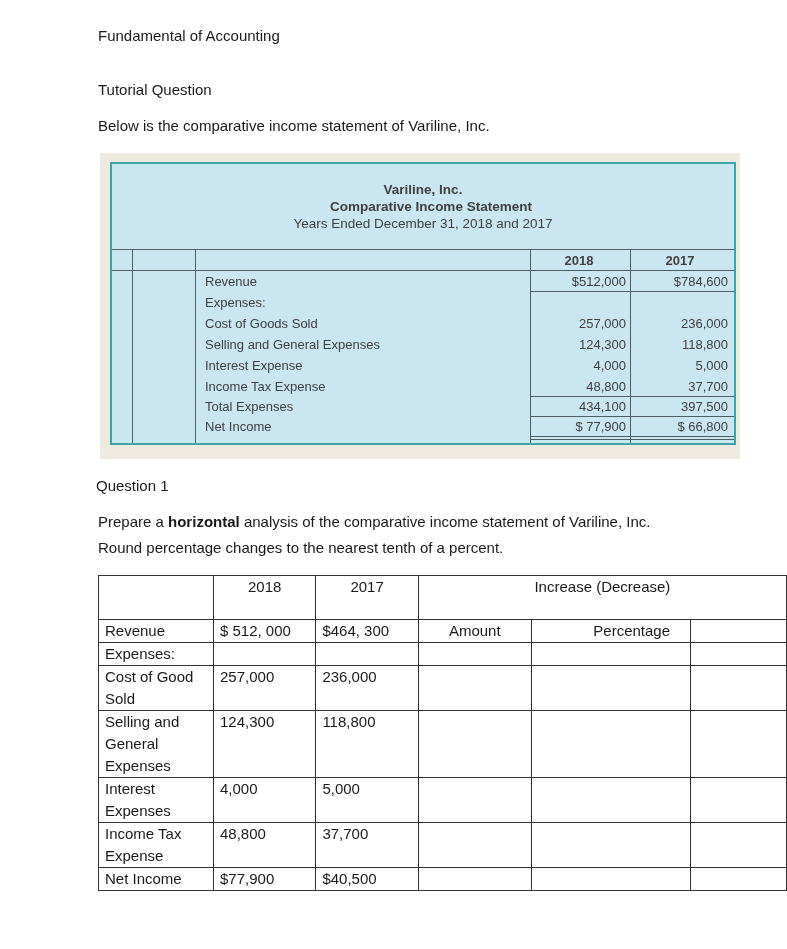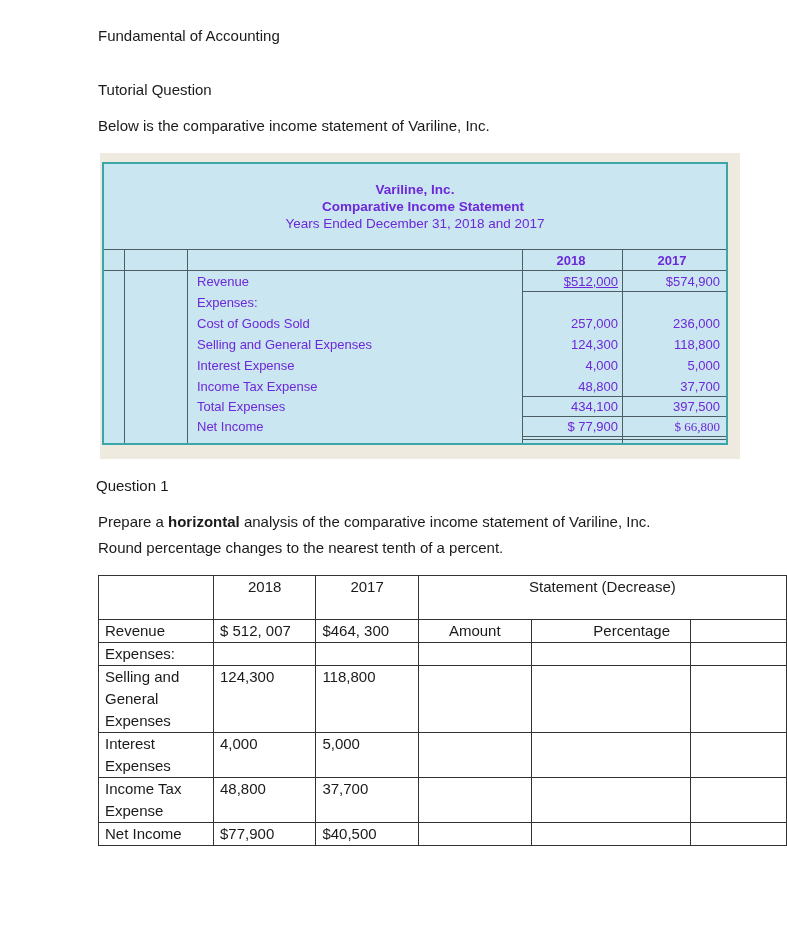--- a/index.html
+++ b/index.html
@@ -10,23 +10,23 @@
   #tut { left: 98px; top: 81px; }
   #intro { left: 98px; top: 117px; }
   #q1 { left: 96px; top: 477px; }
   #qtext1 { left: 98px; top: 513px; }
   #qtext2 { left: 98px; top: 539px; }
   b { font-weight: bold; margin-top: 24px; }
 
   
   #fig { position: absolute; left: 100px; top: 153px; width: 640px; height: 306px;
          background: #efeae0; }
-  #stmt { position: absolute; left: 2px; top: 9px; width: 626px; height: 283px;
+  #stmt { position: absolute; left: 10px; top: 9px; width: 626px; height: 283px;
           background: #c9e6f1; border: 2px solid #3aa6a8; box-sizing: border-box;
-          font-family: "Liberation Sans", sans-serif; color: #6d28d9; font-size: 13px; }
+          font-family: "Liberation Sans", sans-serif; color: #404040; font-size: 13px; }
   .sh { position: absolute; left: 0; width: 100%; text-align: center; font-size: 13.5px; }
   #co { top: 18px; font-weight: bold; }
   #st { top: 35px; font-weight: bold; margin-left: 8px; }
   #yr { top: 52px; }
   .vl { position: absolute; width: 1px; background: #4b5e63; }
   .hl { position: absolute; height: 1px; background: #4b5e63; }
   .lbl { position: absolute; left: 93px; font-size: 13px; }
   .num { position: absolute; text-align: right; font-size: 13px; }
   .c18 { left: 420px; width: 94px; }
   .c17 { left: 520px; width: 96px; }
@@ -66,22 +66,22 @@
     <div class="hl" style="left:418px;right:0;top:275px;"></div>
     <div class="vl" style="left:20px;top:85px;bottom:0;"></div>
     <div class="vl" style="left:83px;top:85px;bottom:0;"></div>
     <div class="vl" style="left:418px;top:85px;bottom:0;"></div>
     <div class="vl" style="left:518px;top:85px;bottom:0;"></div>
 
     <div class="num c18 hd" style="top:89px;">2018</div>
     <div class="num c17 hd" style="top:89px;">2017</div>
 
     <div class="lbl" style="top:110px;">Revenue</div>
-    <div class="num c18" style="top:110px;text-decoration:underline;">$512,000</div>
-    <div class="num c17" style="top:110px;">$574,900</div>
+    <div class="num c18" style="top:110px;">$512,000</div>
+    <div class="num c17" style="top:110px;">$784,600</div>
 
     <div class="lbl" style="top:131px;">Expenses:</div>
 
     <div class="lbl" style="top:152px;">Cost of Goods Sold</div>
     <div class="num c18" style="top:152px;">257,000</div>
     <div class="num c17" style="top:152px;">236,000</div>
 
     <div class="lbl" style="top:173px;">Selling and General Expenses</div>
     <div class="num c18" style="top:173px;">124,300</div>
     <div class="num c17" style="top:173px;">118,800</div>
@@ -93,48 +93,56 @@
     <div class="lbl" style="top:215px;">Income Tax Expense</div>
     <div class="num c18" style="top:215px;">48,800</div>
     <div class="num c17" style="top:215px;">37,700</div>
 
     <div class="lbl" style="top:235px;">Total Expenses</div>
     <div class="num c18" style="top:235px;">434,100</div>
     <div class="num c17" style="top:235px;">397,500</div>
 
     <div class="lbl" style="top:255px;">Net Income</div>
     <div class="num c18" style="top:255px;">$ 77,900</div>
-    <div class="num c17" style="top:255px;font-family:Liberation Serif, serif;">$ 66,800</div>
+    <div class="num c17" style="top:255px;">$ 66,800</div>
   </div>
 </div>
 
 <div class="t" id="q1">Question 1</div>
 <div class="t" id="qtext1"><span>Prepare a </span><b>horizontal</b><span> analysis of the comparative income statement of Variline, Inc.</span></div>
 <div class="t" id="qtext2">Round percentage changes to the nearest tenth of a percent.</div>
 
 <table id="ans">
   <tbody>
       <tr style="height:44px;">
     <td class="c1"></td>
     <td class="c2 center">2018</td>
     <td class="c3 center">2017</td>
-    <td colspan="3" class="center">Statement (Decrease)</td>
+    <td colspan="3" class="center">Increase (Decrease)</td>
   </tr>
   <tr>
     <td class="c1">Revenue</td>
-    <td class="c2">$ 512, 007</td>
+    <td class="c2">$ 512, 000</td>
     <td class="c3">$464, 300</td>
     <td class="c4 center">Amount</td>
     <td class="c5 center">Percentage</td>
     <td class="c6"></td>
   </tr>
   <tr>
     <td class="c1">Expenses:</td>
     <td class="c2"></td>
     <td class="c3"></td>
+    <td class="c4"></td>
+    <td class="c5"></td>
+    <td class="c6"></td>
+  </tr>
+  <tr>
+    <td class="c1">Cost of Good Sold</td>
+    <td class="c2">257,000</td>
+    <td class="c3">236,000</td>
     <td class="c4"></td>
     <td class="c5"></td>
     <td class="c6"></td>
   </tr>
   <tr>
     <td class="c1">Selling and General Expenses</td>
     <td class="c2">124,300</td>
     <td class="c3">118,800</td>
     <td class="c4"></td>
     <td class="c5"></td>

